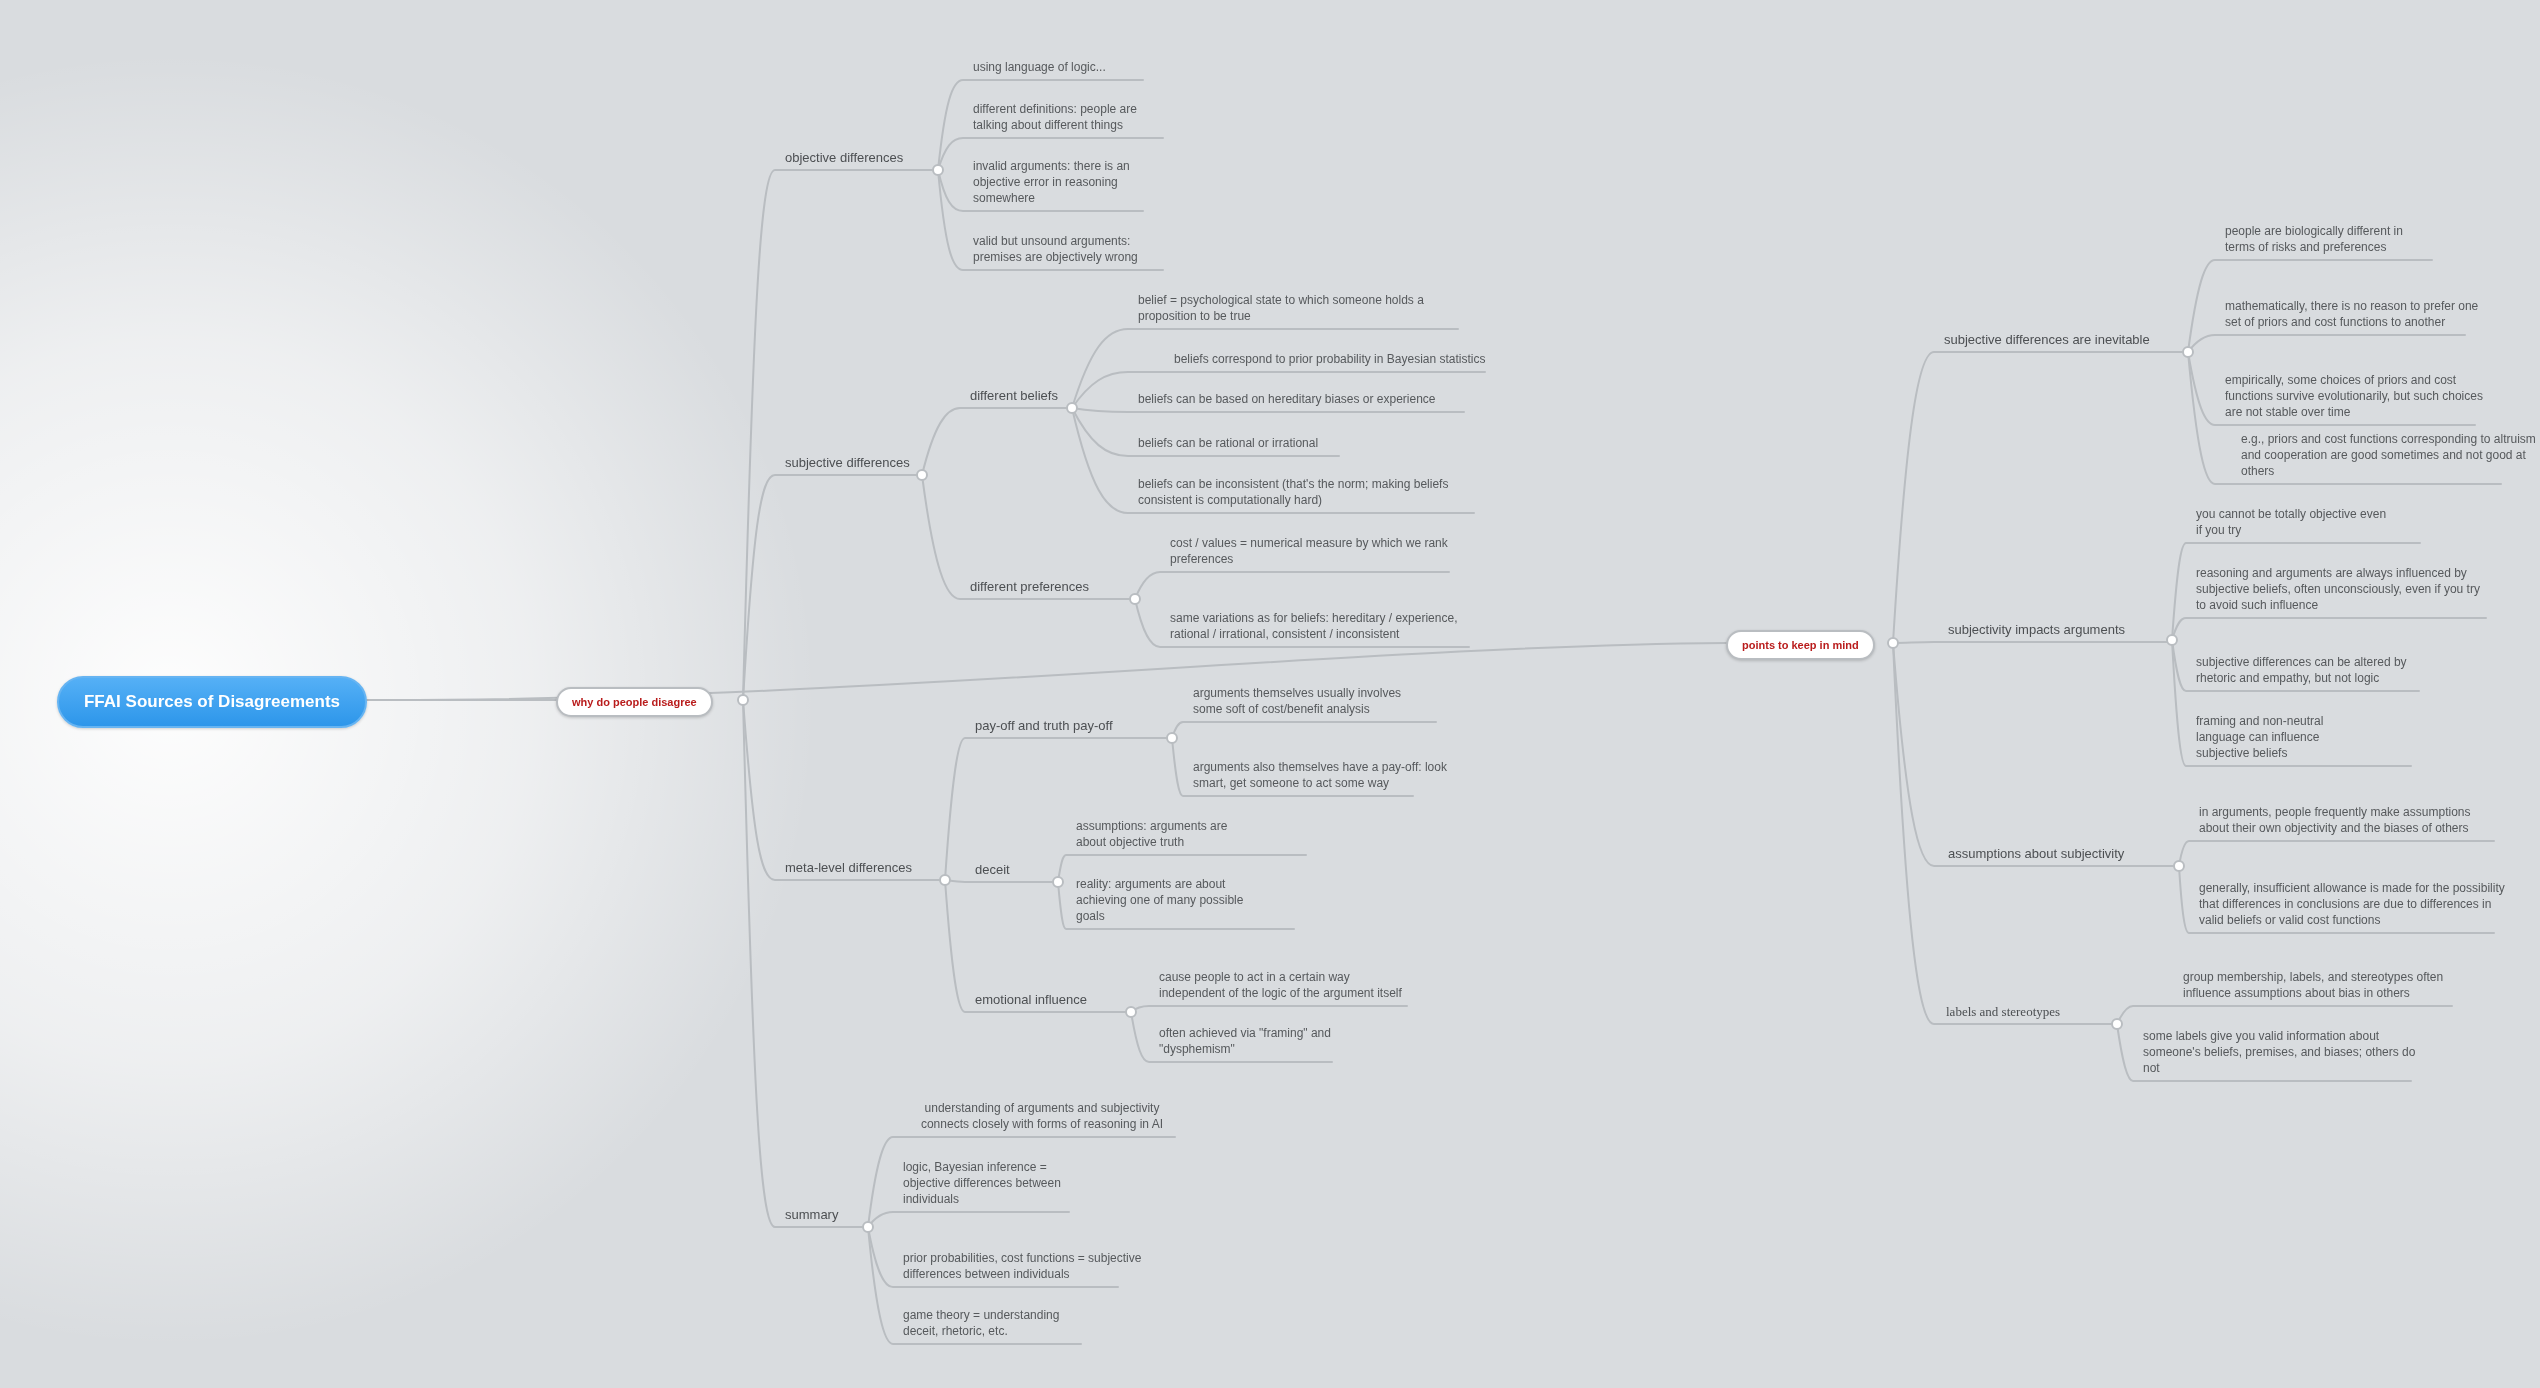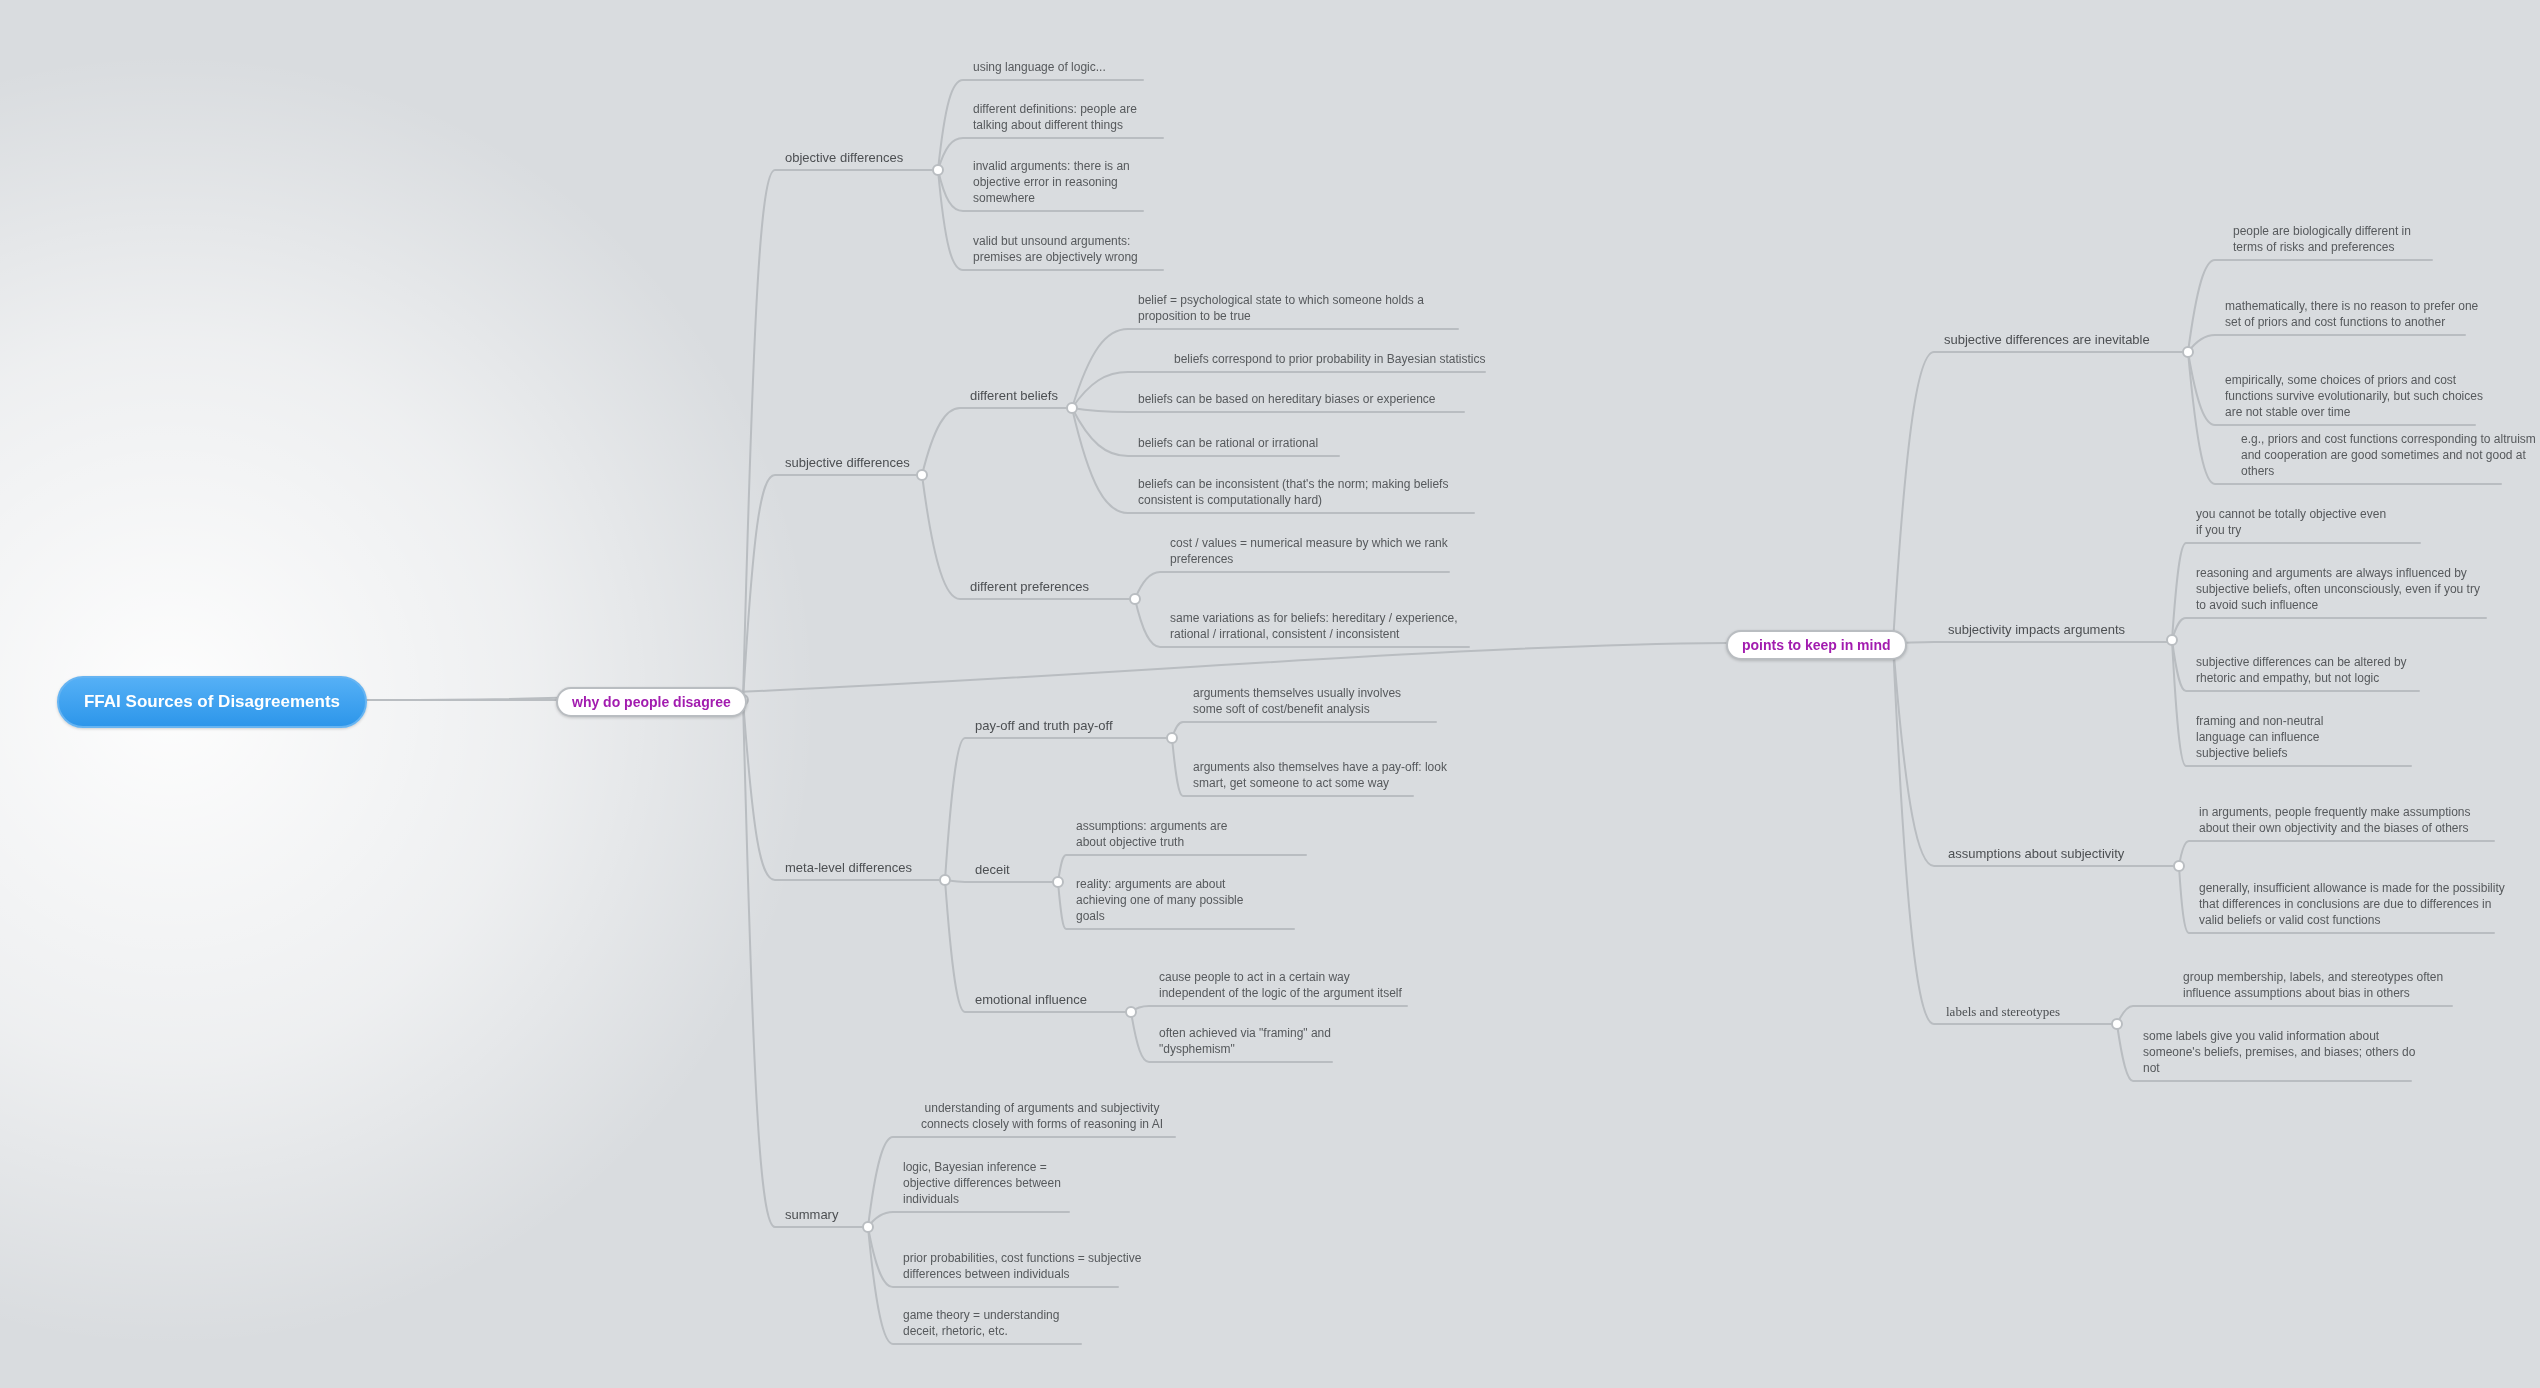--- a/index.html
+++ b/index.html
@@ -20,22 +20,22 @@
   .nowrap{white-space:nowrap;}
   .nlabel{
     position:absolute;font-size:13px;line-height:17px;color:#4c4f52;white-space:nowrap;
   }
   .pill{
     position:absolute;display:inline-flex;align-items:center;justify-content:center;
     border-radius:999px;font-weight:bold;white-space:nowrap;
     box-shadow:0 1px 3px rgba(0,0,0,0.18);
   }
   .branch-pill{
-    background:#ffffff;border:2px solid #b9bdc1;color:#a21caf;
-    font-size:14px;height:26px;padding:0 14px;
+    background:#ffffff;border:2px solid #b9bdc1;color:#b91c1c;
+    font-size:11px;height:26px;padding:0 14px;
   }
   .root-pill{
     background:linear-gradient(#55b0f6,#2d96ea);
     border:2px solid #66b4f2;color:#ffffff;
     font-size:17px;height:48px;padding:0 14px;width:278px;
   }
 </style>
 </head>
 <body>
 
@@ -169,21 +169,21 @@
   <div class="leaf" style="left:903px;bottom:256px;width:278px;text-align:center;">understanding of arguments and subjectivity connects closely with forms of reasoning in AI</div>
   <div class="leaf" style="left:903px;bottom:181px;width:190px;">logic, Bayesian inference = objective differences between individuals</div>
   <div class="leaf" style="left:903px;bottom:106px;width:240px;">prior probabilities, cost functions = subjective differences between individuals</div>
   <div class="leaf" style="left:903px;bottom:49px;width:180px;">game theory = understanding deceit, rhetoric, etc.</div>
 
   <div class="nlabel" style="left:1944px;bottom:1040px;">subjective differences are inevitable</div>
   <div class="nlabel" style="left:1948px;bottom:750px;">subjectivity impacts arguments</div>
   <div class="nlabel" style="left:1948px;bottom:526px;">assumptions about subjectivity</div>
   <div class="nlabel" style="left:1946px;bottom:368px;font-family:Liberation Serif, serif;">labels and stereotypes</div>
 
-  <div class="leaf" style="left:2225px;bottom:1133px;width:195px;margin-left:8px;">people are biologically different in terms of risks and preferences</div>
+  <div class="leaf" style="left:2225px;bottom:1133px;width:195px;">people are biologically different in terms of risks and preferences</div>
   <div class="leaf" style="left:2225px;bottom:1058px;width:270px;">mathematically, there is no reason to prefer one set of priors and cost functions to another</div>
   <div class="leaf" style="left:2225px;bottom:968px;width:270px;">empirically, some choices of priors and cost functions survive evolutionarily, but such choices are not stable over time</div>
   <div class="leaf" style="left:2225px;bottom:909px;width:300px;margin-left:16px;">e.g., priors and cost functions corresponding to altruism and cooperation are good sometimes and not good at others</div>
 
   <div class="leaf" style="left:2196px;bottom:850px;width:195px;">you cannot be totally objective even if you try</div>
   <div class="leaf" style="left:2196px;bottom:775px;width:295px;">reasoning and arguments are always influenced by subjective beliefs, often unconsciously, even if you try to avoid such influence</div>
   <div class="leaf" style="left:2196px;bottom:702px;width:235px;">subjective differences can be altered by rhetoric and empathy, but not logic</div>
   <div class="leaf" style="left:2196px;bottom:627px;width:155px;">framing and non-neutral language can influence subjective beliefs</div>
 
   <div class="leaf" style="left:2199px;bottom:552px;width:300px;">in arguments, people frequently make assumptions about their own objectivity and the biases of others</div>

